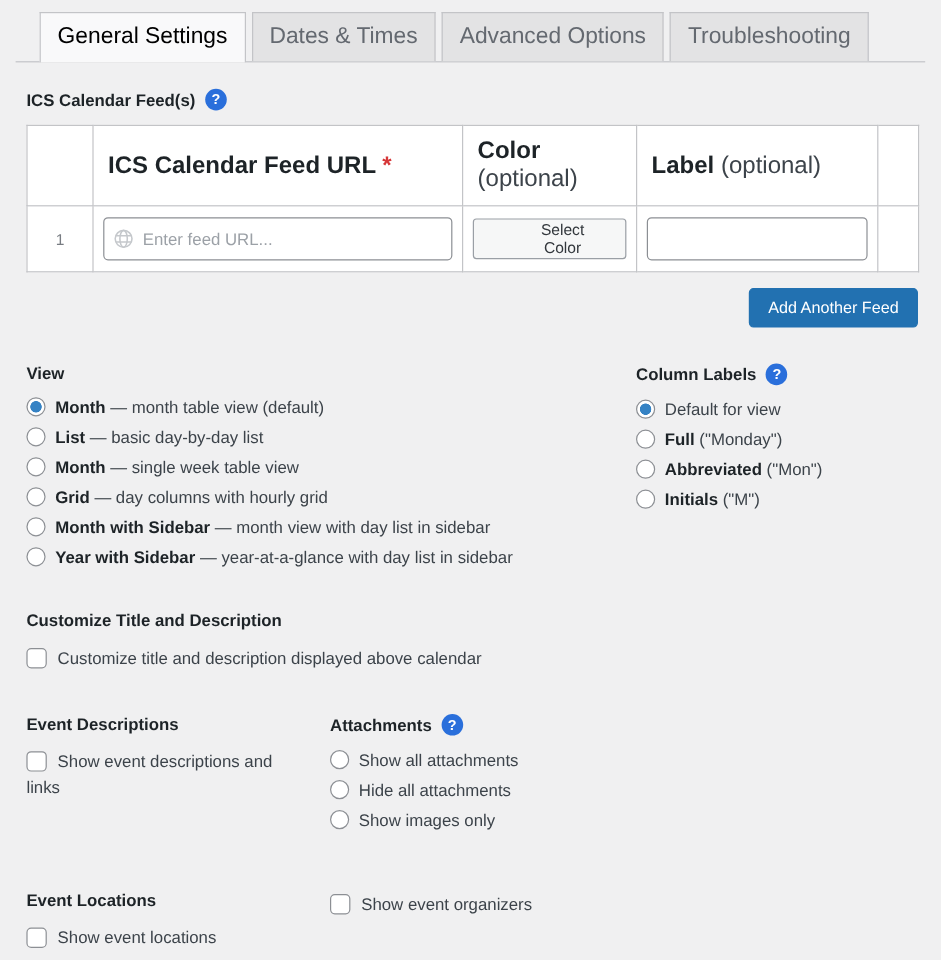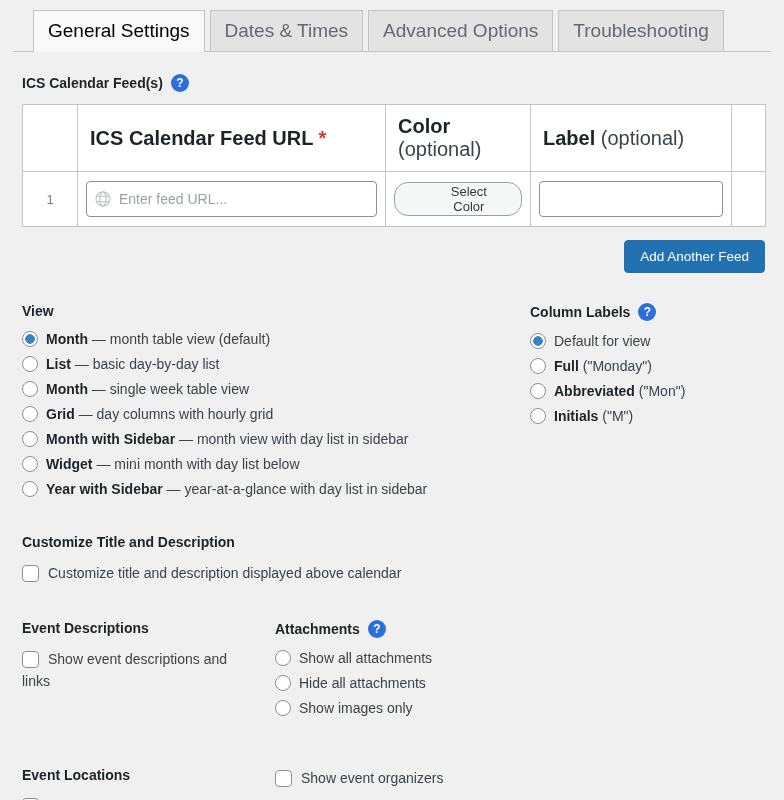--- a/index.html
+++ b/index.html
@@ -72,21 +72,21 @@
     background:#fff; font-family:inherit;
   }
   .url-input::placeholder { color:#9ca1a7; }
   .globe-icon {
     position:absolute; left:9px; top:50%; transform:translateY(-50%);
     width:16px; height:16px; color:#c5c8cc; pointer-events:none;
   }
 
   .color-btn {
     display:inline-flex; align-items:stretch; padding:16px;
-    height:32px; border:1px solid #9a9fa5; border-radius:14px;
+    height:32px; border:1px solid #9a9fa5; border-radius:3px;
     overflow:hidden; background:#f6f7f7; cursor:pointer; font-family:inherit;
   }
   .color-swatch { width:30px; background:#eeeeef; border-right:1px solid #d5d7da; }
   .color-btn-text { display:flex; align-items:center; padding:0 11px; font-size:13px; color:#32373c; }
 
   .label-input {
     width:184px; height:36px;
     border:1px solid #8c8f94; border-radius:4px;
     padding:0 10px; font-size:14px; font-family:inherit; background:#fff;
   }
@@ -218,24 +218,20 @@
       <label class="opt-row">
         <input class="radio" type="radio" name="view" style="">
         <span class="opt-text"><span class="opt-name">Grid</span><span class="opt-desc"> — day columns with hourly grid</span></span>
       </label>
       <label class="opt-row">
         <input class="radio" type="radio" name="view" style="">
         <span class="opt-text"><span class="opt-name">Month with Sidebar</span><span class="opt-desc"> — month view with day list in sidebar</span></span>
       </label>
       <label class="opt-row">
         <input class="radio" type="radio" name="view" style="">
-        <span class="opt-text"><span class="opt-name">Widget</span><span class="opt-desc"> — mini month with day list below</span></span>
-      </label>
-      <label class="opt-row">
-        <input class="radio" type="radio" name="view" style="">
         <span class="opt-text"><span class="opt-name">Year with Sidebar</span><span class="opt-desc"> — year-at-a-glance with day list in sidebar</span></span>
       </label>
     </div>
 
     <div class="col-right">
       <div class="section-title">
         <span>Column Labels</span>
         <span class="help-icon">?</span>
       </div>
 

